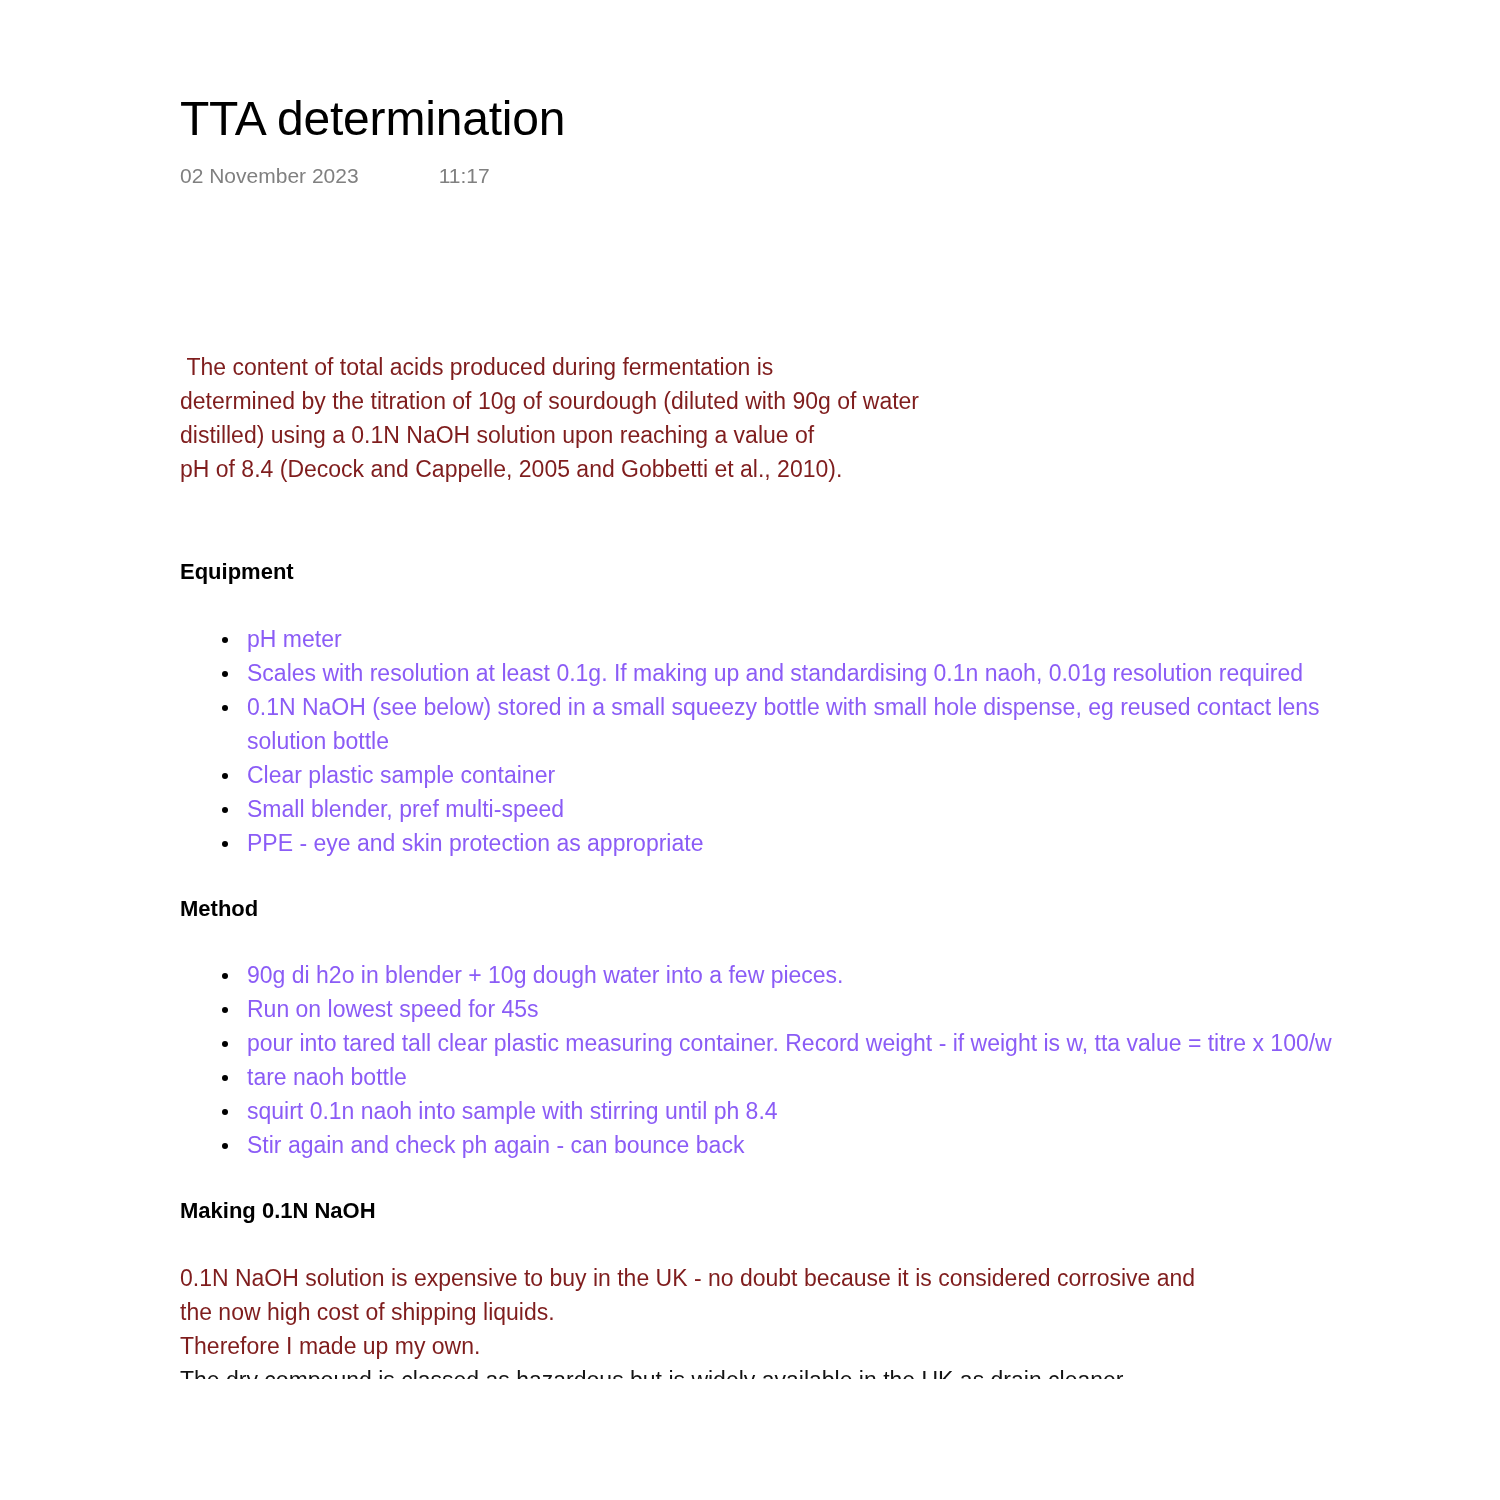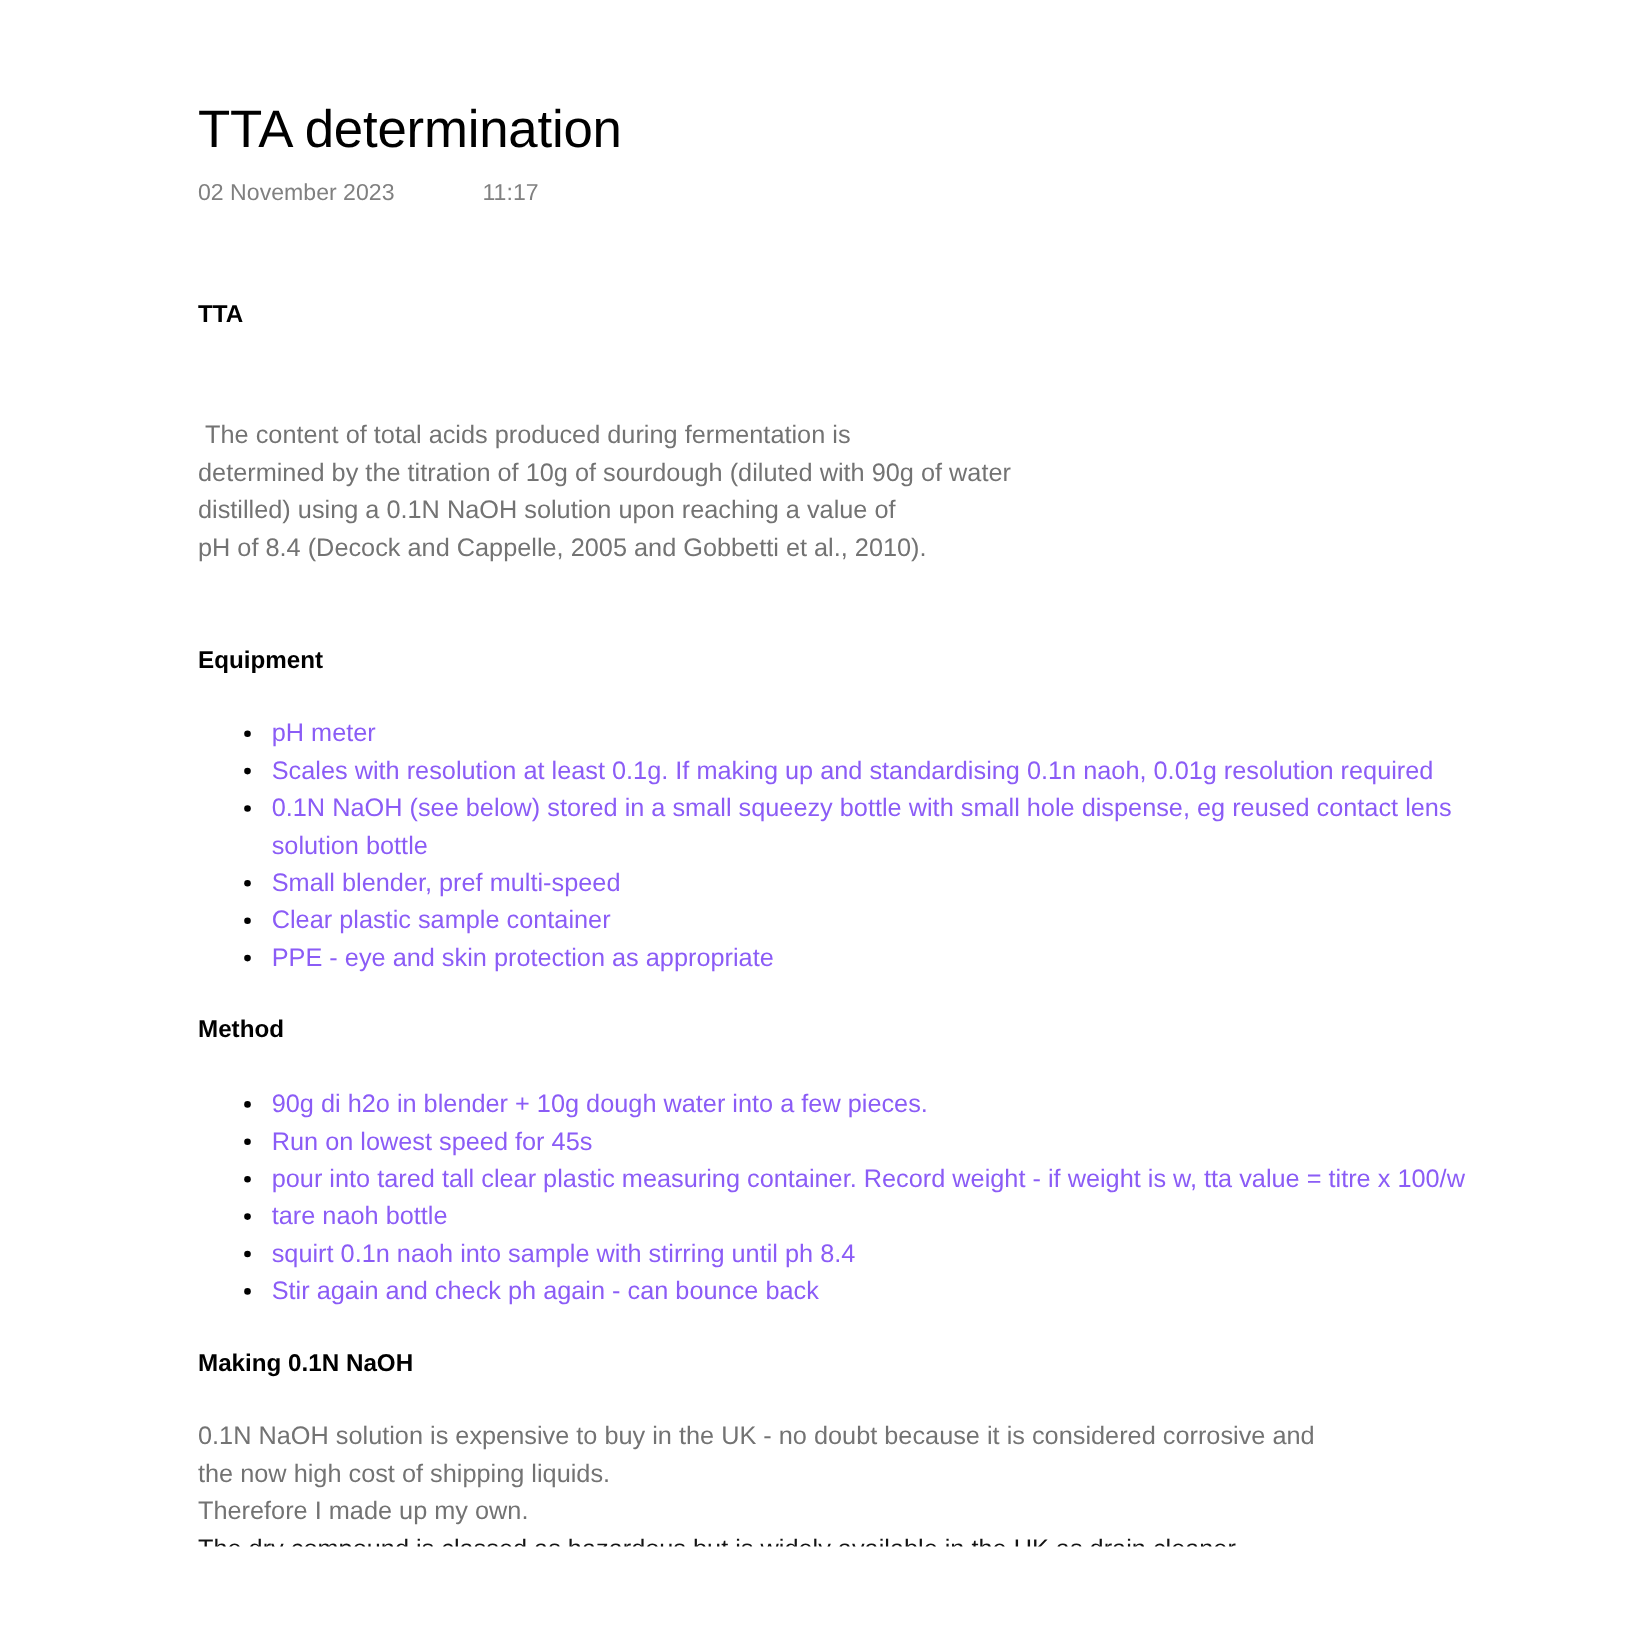--- a/index.html
+++ b/index.html
@@ -59,21 +59,21 @@
     font-size: 22px;
     font-weight: bold;
     line-height: 1.25;
     color: #000;
     margin: 0;
   }
 
   .para {
     font-size: 23px;
     line-height: 34px;
-    color: #737373;
+    color: #7f1d1d;
     margin: 0;
     white-space: pre-wrap;
   }
 
   ul.bullets {
     list-style: none;
     margin: 0;
     padding: 0;
   }
   ul.bullets > li {
@@ -119,37 +119,36 @@
 <div class="page">
 
   <div class="doc-title">TTA determination</div>
 
   <div class="meta-row">
     <span class="meta-date">02 November 2023</span><span class="meta-time">11:17</span>
   </div>
 
   <div class="content">
 
-    <div class="section-heading">TTA</div>
     <div class="gap-title-to-para"></div>
     <p class="para"> The content of total acids produced during fermentation is
 determined by the titration of 10g of sourdough (diluted with 90g of water
 distilled) using a 0.1N NaOH solution upon reaching a value of
 pH of 8.4 (Decock and Cappelle, 2005 and Gobbetti et al., 2010).</p>
 
     <div class="gap-para-to-head"></div>
 
     <div class="section-heading">Equipment</div>
     <div class="gap-head-to-list"></div>
     <ul class="bullets">
       <li>pH meter</li>
       <li>Scales with resolution at least 0.1g. If making up and standardising 0.1n naoh, 0.01g resolution required</li>
       <li>0.1N NaOH (see below) stored in a small squeezy bottle with small hole dispense, eg reused contact lens solution bottle</li>
+      <li>Clear plastic sample container</li>
       <li>Small blender, pref multi-speed</li>
-      <li>Clear plastic sample container</li>
       <li>PPE - eye and skin protection as appropriate</li>
     </ul>
 
     <div class="gap-list-to-head"></div>
 
     <div class="section-heading">Method</div>
     <div class="gap-head-to-list"></div>
     <ul class="bullets">
       <li>90g di h2o in blender + 10g dough water into a few pieces.</li>
       <li>Run on lowest speed for 45s</li>

